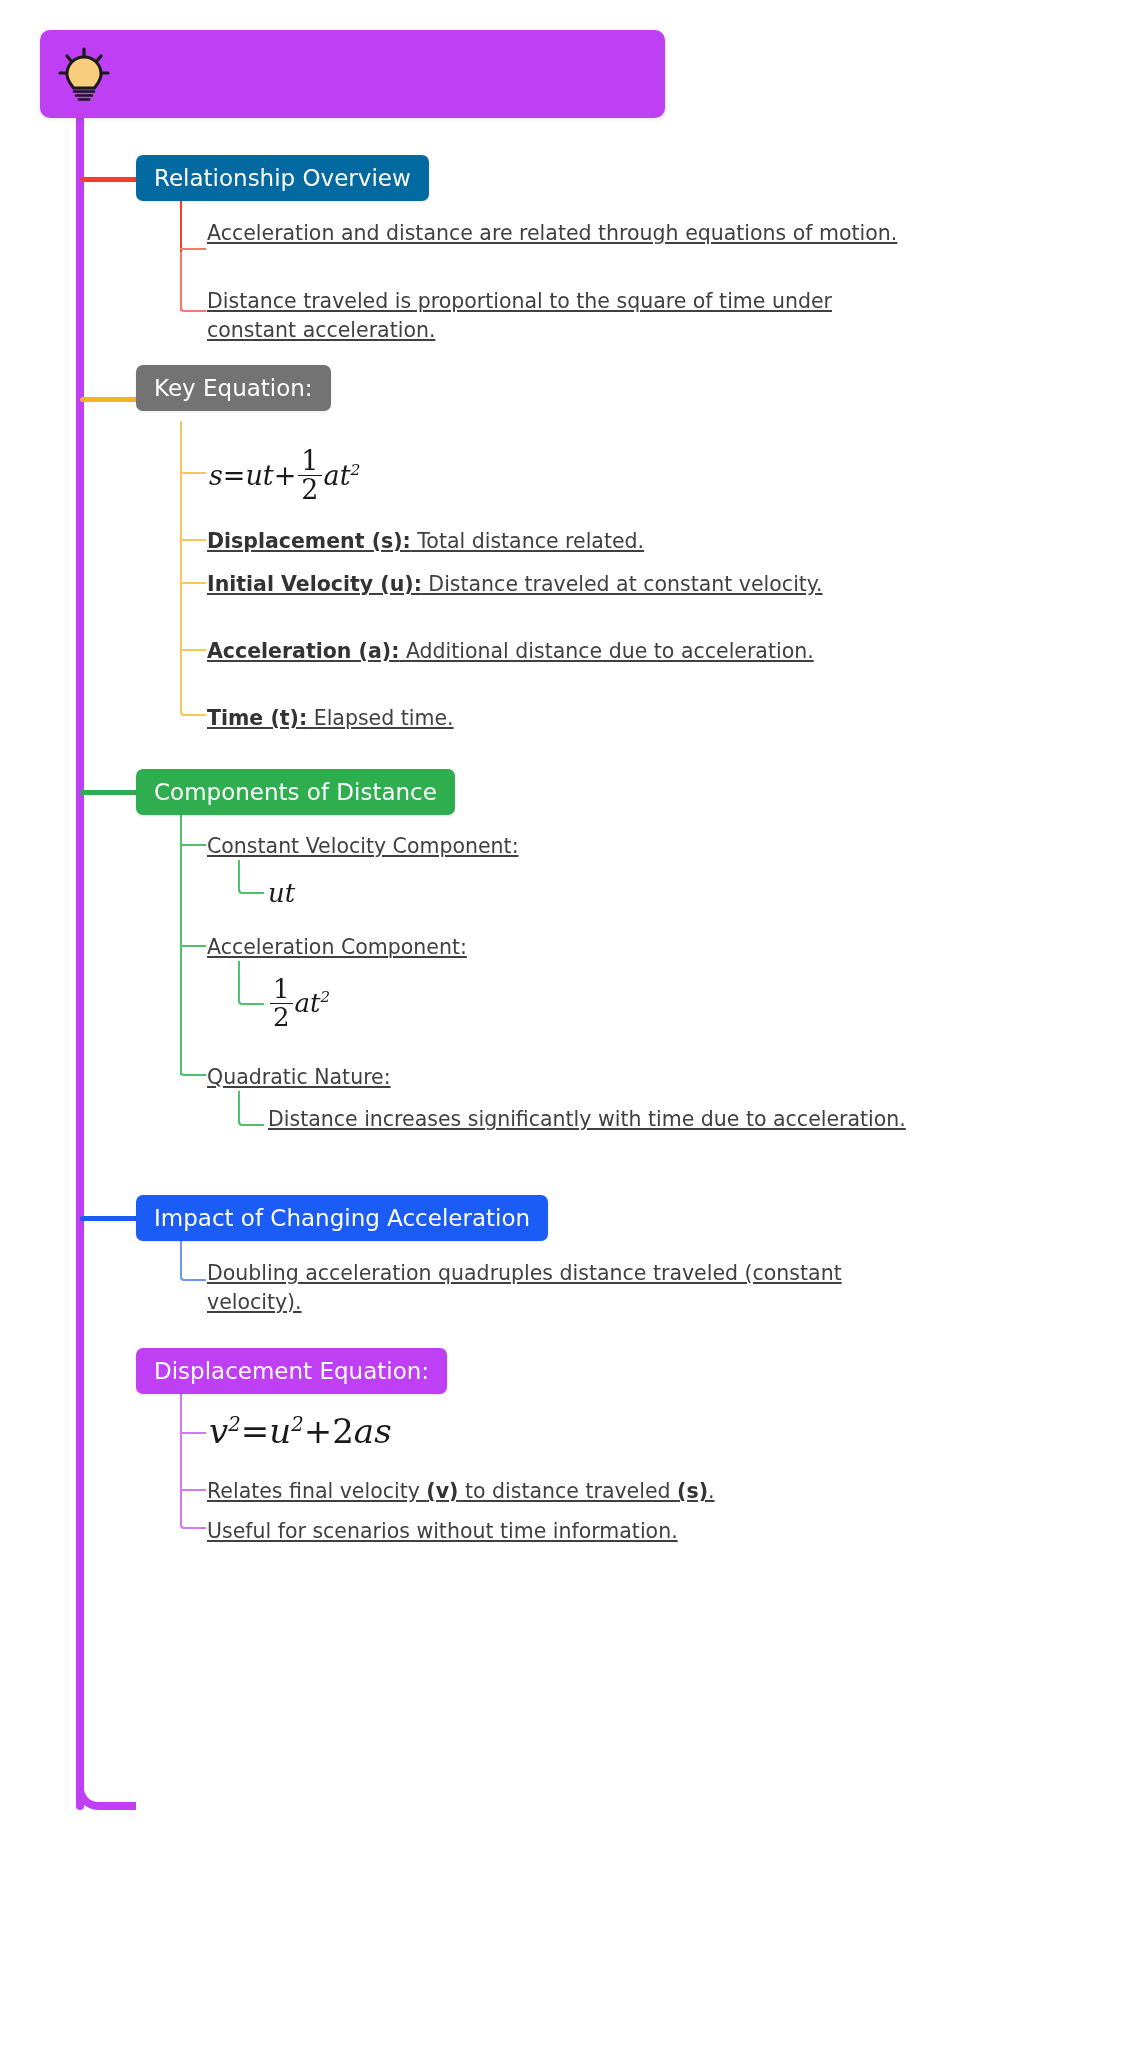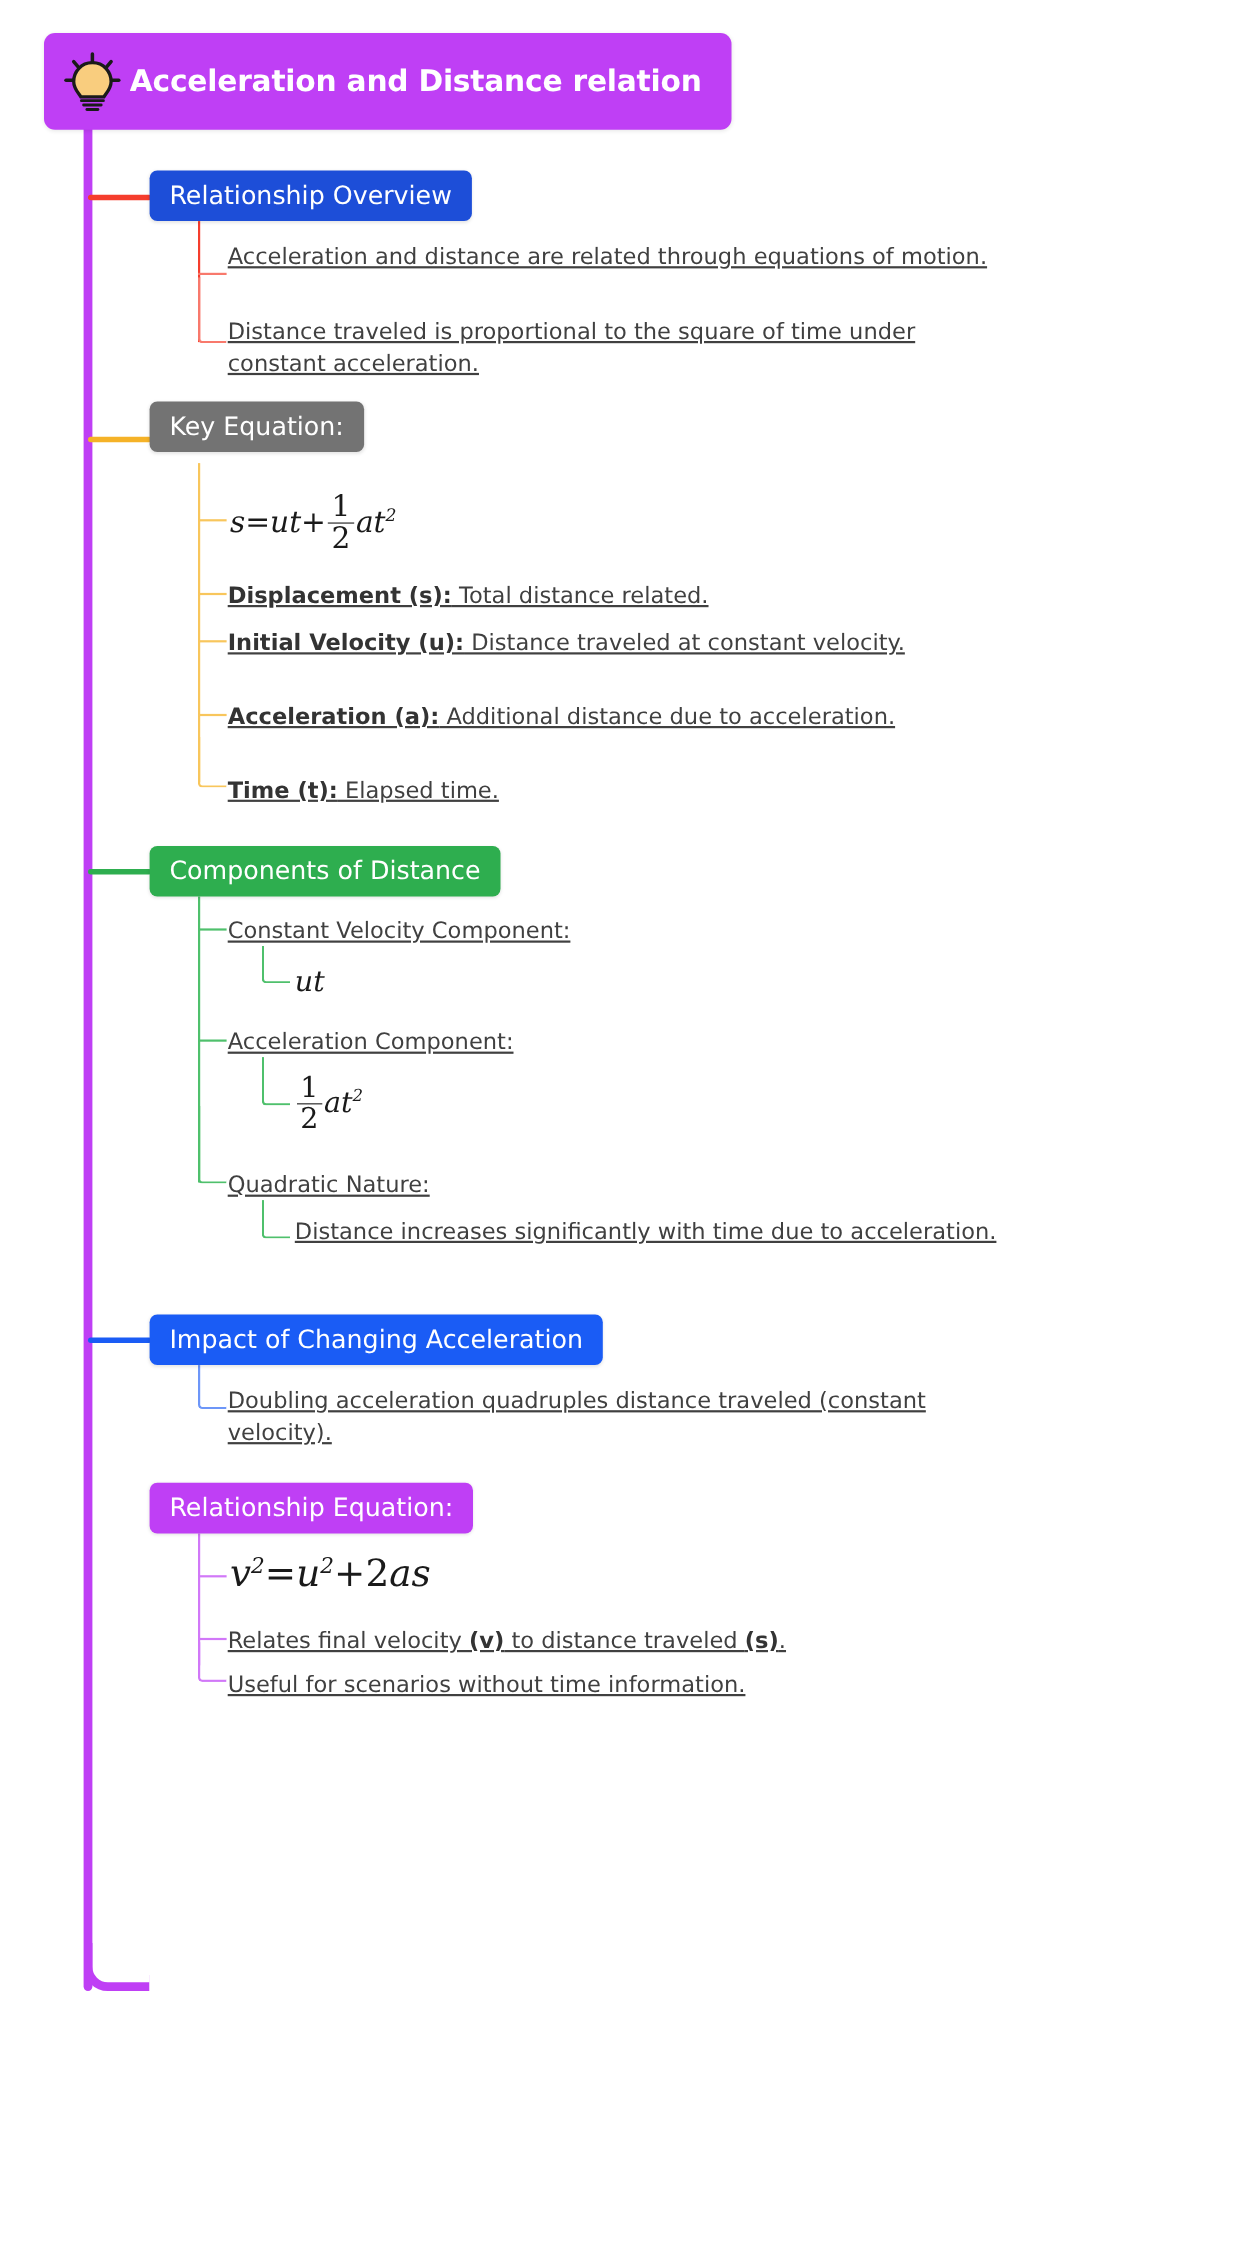--- a/index.html
+++ b/index.html
@@ -166,29 +166,28 @@
       <line x1="2" y1="27" x2="10" y2="27"></line>
       <line x1="50" y1="27" x2="42" y2="27"></line>
     </g>
     <path d="M26 11 C15.5 11 9 19.5 9 28 C9 34.5 13 38 15.5 42 L36.5 42 C39 38 43 34.5 43 28 C43 19.5 36.5 11 26 11 Z" fill="#f9cd7e" stroke="#1a1a1a" stroke-width="3"></path>
     <g stroke="#1a1a1a" stroke-width="2.6" stroke-linecap="round">
       <line x1="16" y1="45.5" x2="36" y2="45.5"></line>
       <line x1="18" y1="49.5" x2="34" y2="49.5"></line>
       <line x1="21" y1="53.5" x2="31" y2="53.5"></line>
     </g>
   </svg>
-  <span id="root-title">Acceleration and Distance relation</span>
 </div>
 
 <div id="trunk"></div>
 <div id="trunk-foot"></div>
 
 <div class="branch">
   <div class="branch-stub" style="top:177px; background:#f53d2d;"></div>
-  <div class="branch-badge" style="top:155px; background:#1d4ed8;">Relationship Overview</div>
+  <div class="branch-badge" style="top:155px; background:#0369a1;">Relationship Overview</div>
 
   <div class="spine" style="left:180px; top:201px; height:110px; background:#f53d2d;"></div>
   <div class="tick" style="left:180px; top:248px; background:#f8796c;"></div>
   <div class="elbow" style="left:180px; top:252px; height:60px; border-left-color:#f8796c; border-bottom-color:#f8796c;"></div>
 
   <div class="child-text" style="left:207px; top:219px; width:700px;">Acceleration and distance are related through equations of motion.</div>
   <div class="child-text" style="left:207px; top:287px; width:700px;">Distance traveled is proportional to the square of time under constant acceleration.</div>
 </div>
 
 <div class="branch">
@@ -262,21 +261,21 @@
 
 <div class="branch">
   <div class="branch-stub" style="top:1216px; background:#1a5cf5;"></div>
   <div class="branch-badge" style="top:1195px; background:#1a5cf5;">Impact of Changing Acceleration</div>
 
   <div class="elbow" style="left:180px; top:1241px; height:40px; border-left-color:#6d96f8; border-bottom-color:#6d96f8;"></div>
   <div class="child-text" style="left:207px; top:1259px; width:700px;">Doubling acceleration quadruples distance traveled (constant velocity).</div>
 </div>
 
 <div class="branch">
-  <div class="branch-badge" style="top:1348px; background:#bf3ff5;">Relationship Equation:</div>
+  <div class="branch-badge" style="top:1348px; background:#bf3ff5;">Displacement Equation:</div>
 
   <div class="spine" style="left:180px; top:1394px; height:120px; background:#d178f8;"></div>
   <div class="tick" style="left:180px; top:1432px; background:#d178f8;"></div>
   <div class="tick" style="left:180px; top:1489px; background:#d178f8;"></div>
   <div class="elbow" style="left:180px; top:1493px; height:36px; border-left-color:#d178f8; border-bottom-color:#d178f8;"></div>
 
   <div class="math" style="left:209px; top:1411px; font-size:34px;">
     <span>v<sup class="exp">2</sup></span>
       <span class="op">=</span>
       <span>u<sup class="exp">2</sup></span>

